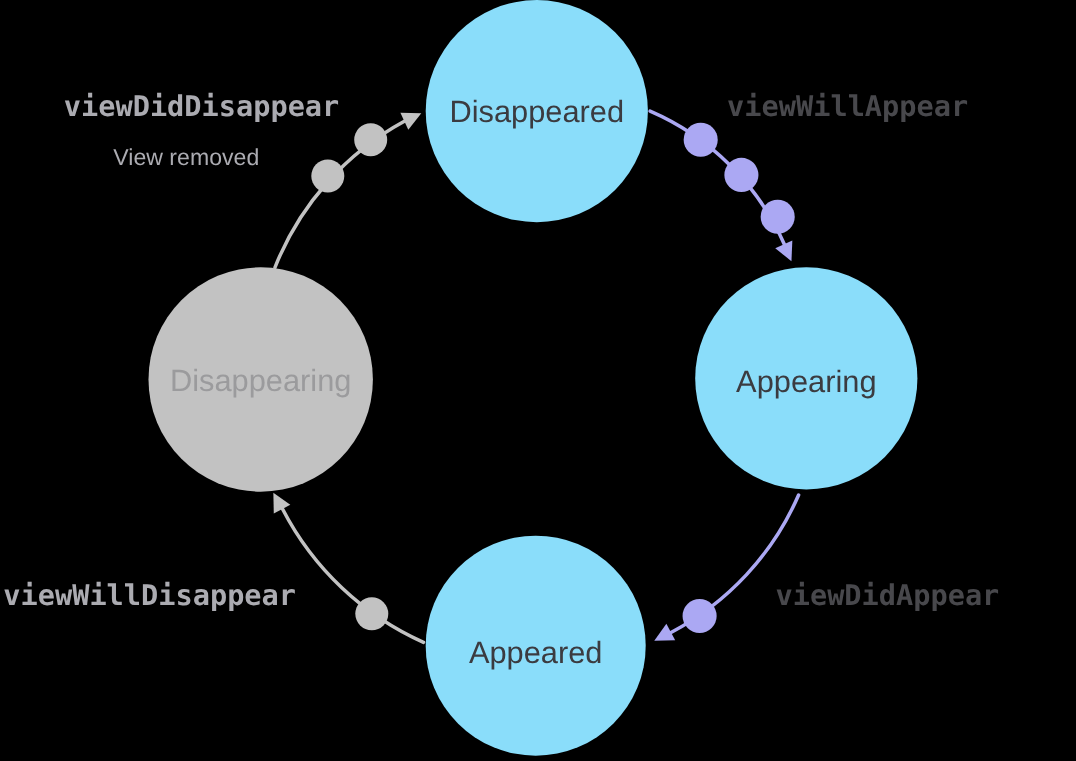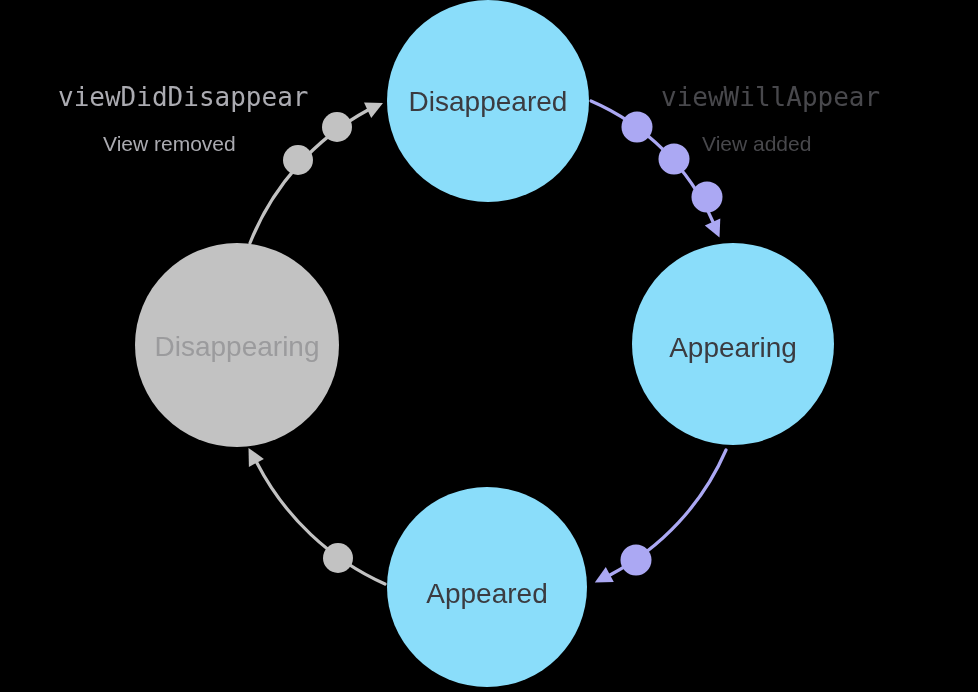--- a/index.html
+++ b/index.html
@@ -12,21 +12,21 @@
   }
   .stage svg{position:absolute;inset:0;}
   .arc{fill:none;stroke-width:3.2;stroke-linecap:round;}
   .state-label{
     font-family:"Liberation Sans", sans-serif;
     font-size:28px;
     text-anchor:middle;
     dominant-baseline:central;
   }
   .ann{position:absolute;white-space:nowrap;}
-  .code{font-family:"DejaVu Sans Mono", monospace;font-weight:400;font-size:26px;line-height:26px;}
+  .code{font-family:"DejaVu Sans Mono", monospace;font-weight:700;font-size:26px;line-height:26px;}
   .plain{font-family:"Liberation Sans", sans-serif;font-weight:400;font-size:21px;line-height:26px;}
   .muted{color:#ABABB1;}
   .dark{color:#48484C;text-align:center;}
 </style>
 </head>
 <body>
 
 <div class="stage">
 
   <svg viewBox="0 0 978 692" width="978" height="692">
@@ -78,18 +78,19 @@
       <text class="state-label" x="237" y="346" fill="#9B9B9D">Disappearing</text>
     </g>
   </svg>
 
   <div class="ann code muted" style="left:58px;top:84px;">viewDidDisappear</div>
 
   <div class="ann plain muted" style="left:103px;top:131px;">View removed</div>
 
   <div class="ann code dark" style="left:661px;top:84px;">viewWillAppear</div>
 
-  <div class="ann plain dark" style="left:702px;top:131px;">View added</div>
 
 
+  <div class="ann code dark" style="left:705px;top:529px;">viewDidAppear</div>
 
+  <div class="ann code muted" style="left:3px;top:529px;">viewWillDisappear</div>
 
 </div>
 
 </body></html>

